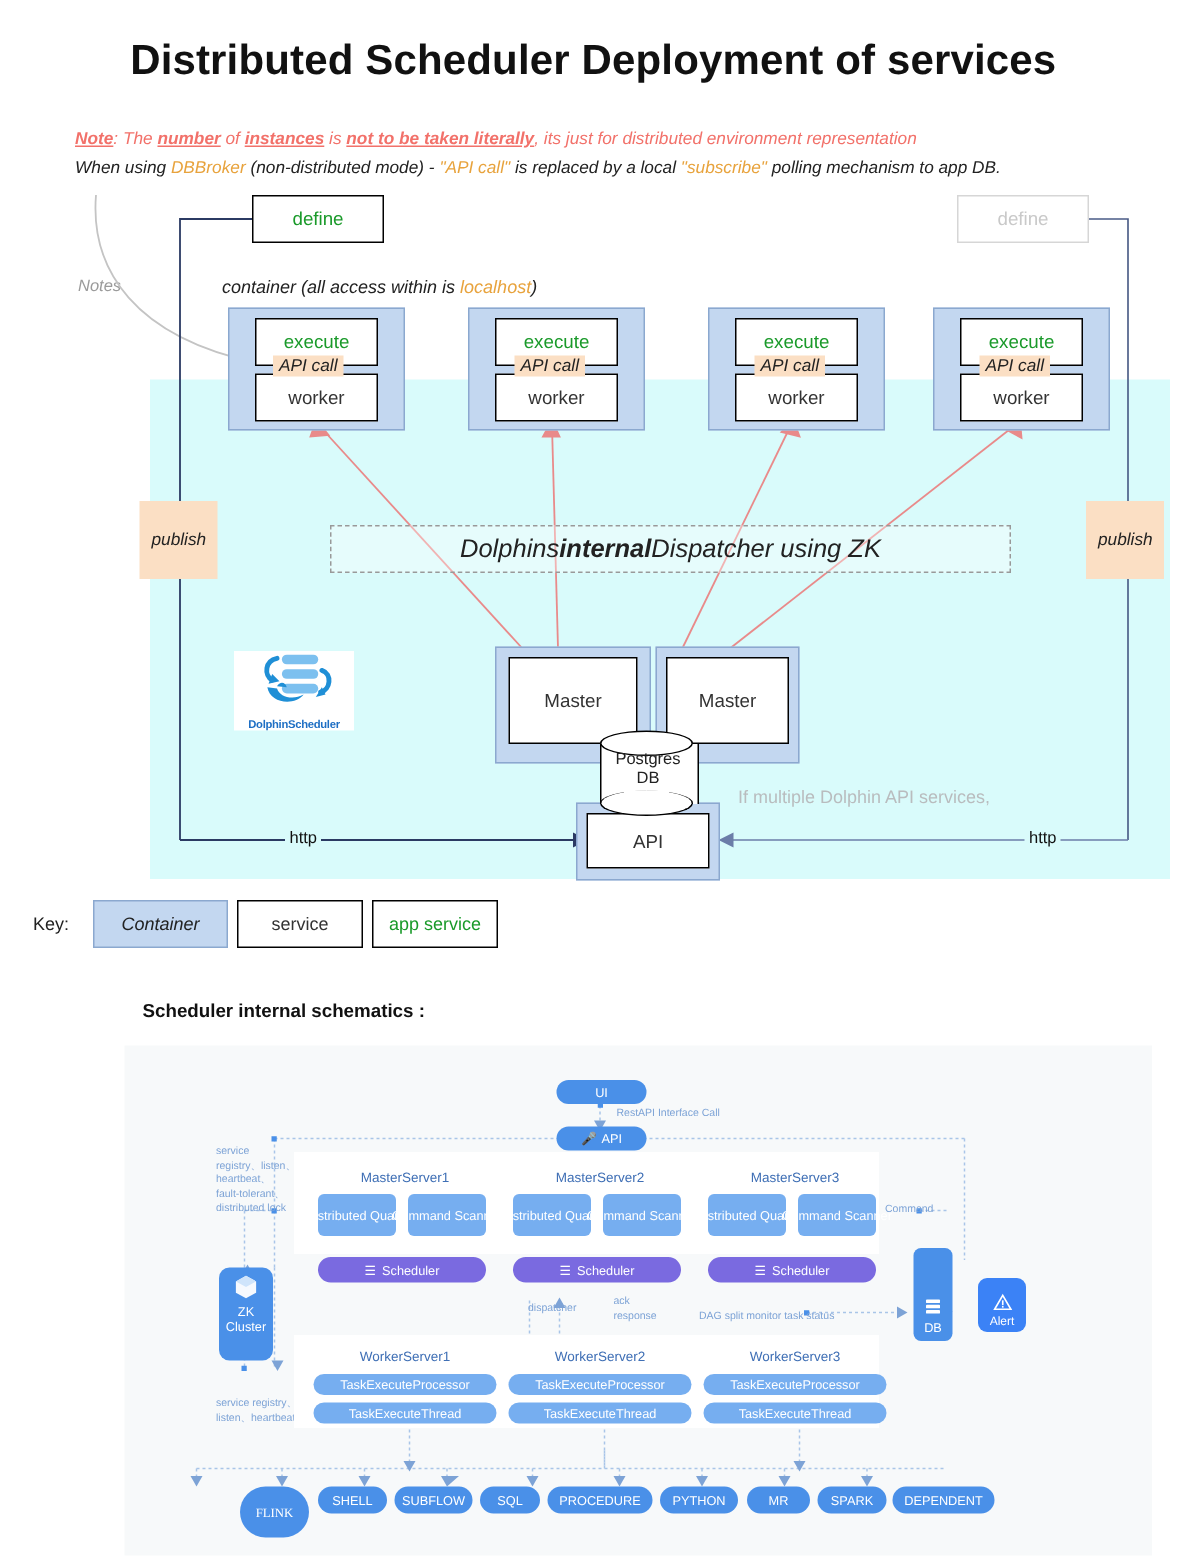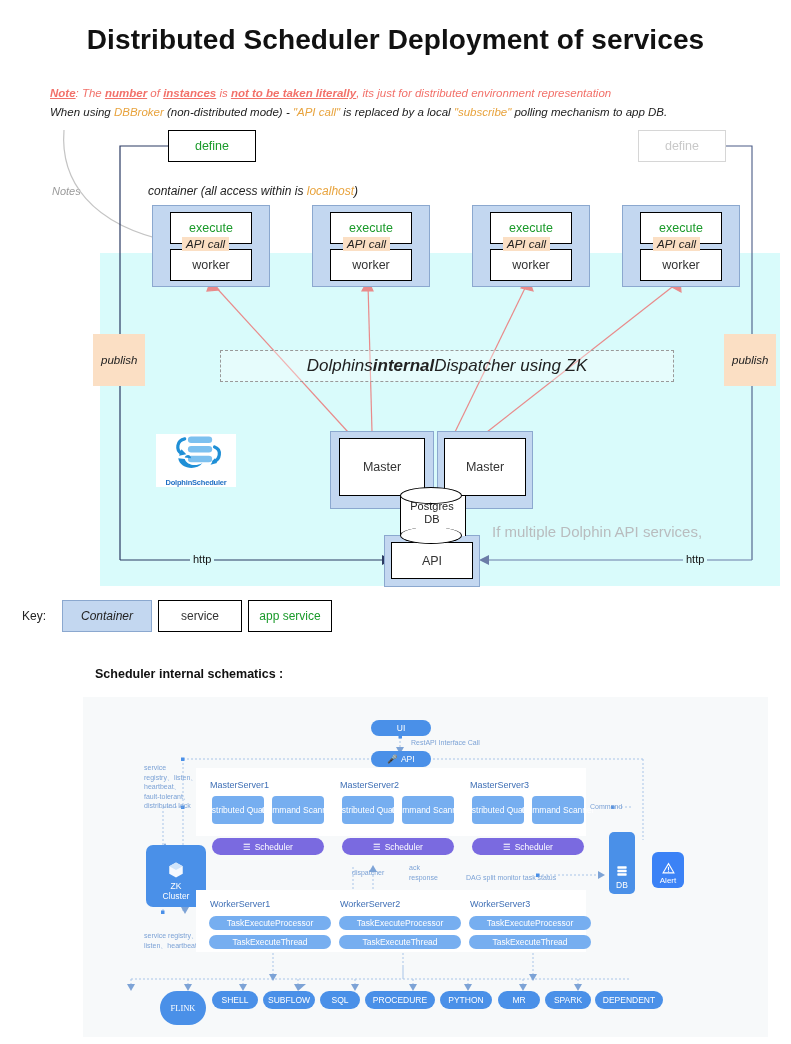--- a/index.html
+++ b/index.html
@@ -43,44 +43,44 @@
         display:flex;flex-direction:column;align-items:center;justify-content:flex-start;}
   #logo .cap{font-size:7.5px;color:#1f6fc4;margin-top:2px;font-weight:bold;letter-spacing:-.2px;}
 
   
   #pg{position:absolute;left:400px;top:487px;width:64px;height:58px;z-index:8;}
   #pg .cyl-body{position:absolute;left:0;top:9px;width:64px;height:40px;background:#fff;border-left:1.4px solid #000;border-right:1.4px solid #000;}
   #pg .cyl-top{position:absolute;left:0;top:0;width:62px;height:17px;border:1.4px solid #000;border-radius:50%;background:#fff;box-sizing:border-box;}
   #pg .cyl-bot{position:absolute;left:0;top:40px;width:62px;height:17px;border:1.4px solid #000;border-radius:50%;background:#fff;box-sizing:border-box;border-top:none;}
   #pg .cyl-txt{position:absolute;left:0;top:13px;width:64px;text-align:center;font-size:11px;color:#222;line-height:13px;}
 
-  .lblnote{position:absolute;font-size:15px;color:#b9bcbe;line-height:15px;white-space:nowrap;}
+  .lblnote{position:absolute;font-size:12px;color:#b9bcbe;line-height:15px;white-space:nowrap;}
   .httplbl{position:absolute;font-size:11px;color:#111;background:#d9fbfb;padding:0 3px;}
 
   
   #key-label{position:absolute;left:22px;top:609px;font-size:12px;color:#222;}
   .keybox{position:absolute;height:32px;box-sizing:border-box;display:flex;align-items:center;justify-content:center;font-size:12px;}
   #key-container{left:62px;top:600px;width:90px;background:#c3d7f0;border:1.2px solid #8ba8cf;color:#222;font-style:italic;}
   #key-service{left:158px;top:600px;width:84px;background:#fff;border:1.4px solid #000;color:#333;}
   #key-appservice{left:248px;top:600px;width:84px;background:#fff;border:1.4px solid #000;color:#1a9a2a;}
 
   #schem-title{position:absolute;left:95px;top:667px;font-size:12.5px;font-weight:bold;color:#111;}
 
   
   #schem{position:absolute;left:83px;top:697px;width:685px;height:340px;background:#f7f9fa;}
   .pill{position:absolute;border-radius:20px;display:flex;align-items:center;justify-content:center;
     color:#fff;font-size:8.5px;white-space:nowrap;box-sizing:border-box;}
   .blue{background:#4a90e8;}
   .lblue{background:#76aef0;}
   .purple{background:#7a6ae0;}
   .panel{position:absolute;background:#ffffff;box-sizing:border-box;}
-  .srvname{position:absolute;font-size:9px;color:#3f6fb5;}
+  .srvname{position:absolute;font-size:9px;color:#3f6fb5;text-align:center;}
   .dashlbl{position:absolute;font-size:7px;color:#7da3d6;line-height:9.5px;white-space:pre;}
-  #zk{position:absolute;left:146px;top:845px;width:60px;height:62px;background:#4a90e8;border-radius:7px;
-      color:#fff;font-size:8.5px;text-align:center;display:flex;flex-direction:column;align-items:center;justify-content:flex-end;padding-bottom:6px;box-sizing:border-box;}
+  #zk{position:absolute;left:146px;top:845px;width:36px;height:62px;background:#4a90e8;border-radius:7px;
+      color:#fff;font-size:8.5px;text-align:center;display:flex;flex-direction:column;align-items:center;justify-content:flex-end;padding-bottom:18px;box-sizing:border-box;}
   #db{position:absolute;left:609px;top:832px;width:26px;height:62px;background:#4a90e8;border-radius:5px;
       color:#fff;font-size:8.5px;text-align:center;display:flex;flex-direction:column;align-items:center;justify-content:flex-end;padding-bottom:4px;box-sizing:border-box;}
   #alert{position:absolute;left:652px;top:852px;width:32px;height:36px;background:#3b82f6;border-radius:6px;
       color:#fff;font-size:8px;text-align:center;display:flex;flex-direction:column;align-items:center;justify-content:flex-end;padding-bottom:3px;box-sizing:border-box;}
   .mini{position:absolute;font-size:7px;color:#7da3d6;white-space:nowrap;}
 </style>
 </head>
 <body>
 
 <div id="page-title">Distributed Scheduler Deployment of services</div>

